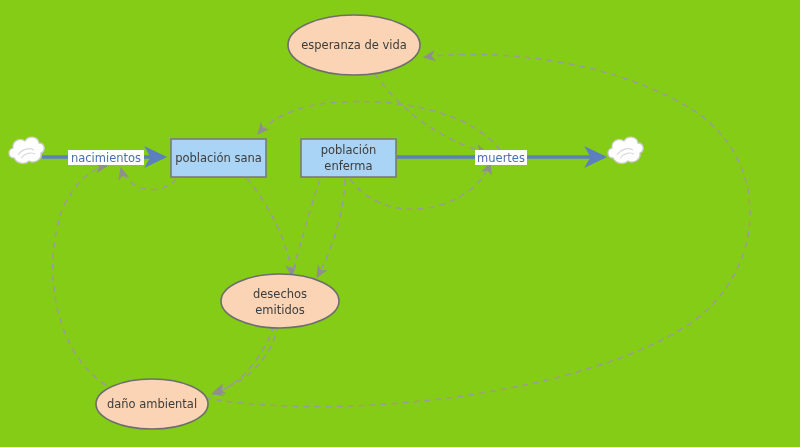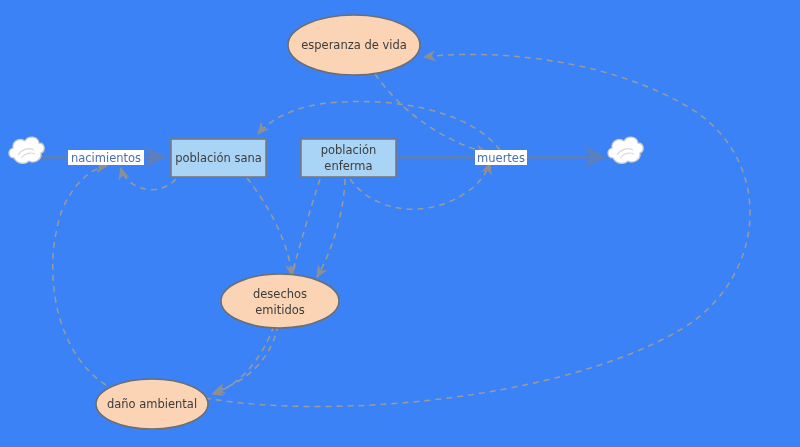--- a/index.html
+++ b/index.html
@@ -8,21 +8,21 @@
     padding: 0;
     background: #ffffff;
   }
   body {
     font-family: "DejaVu Sans", sans-serif;
   }
   #canvas {
     position: relative;
     width: 800px;
     height: 447px;
-    background: #3b82f6;
+    background: #84cc16;
     overflow: hidden;
   }
   #diagram-svg {
     position: absolute;
     left: 0;
     top: 0;
     width: 800px;
     height: 447px;
   }
   .node-label {

